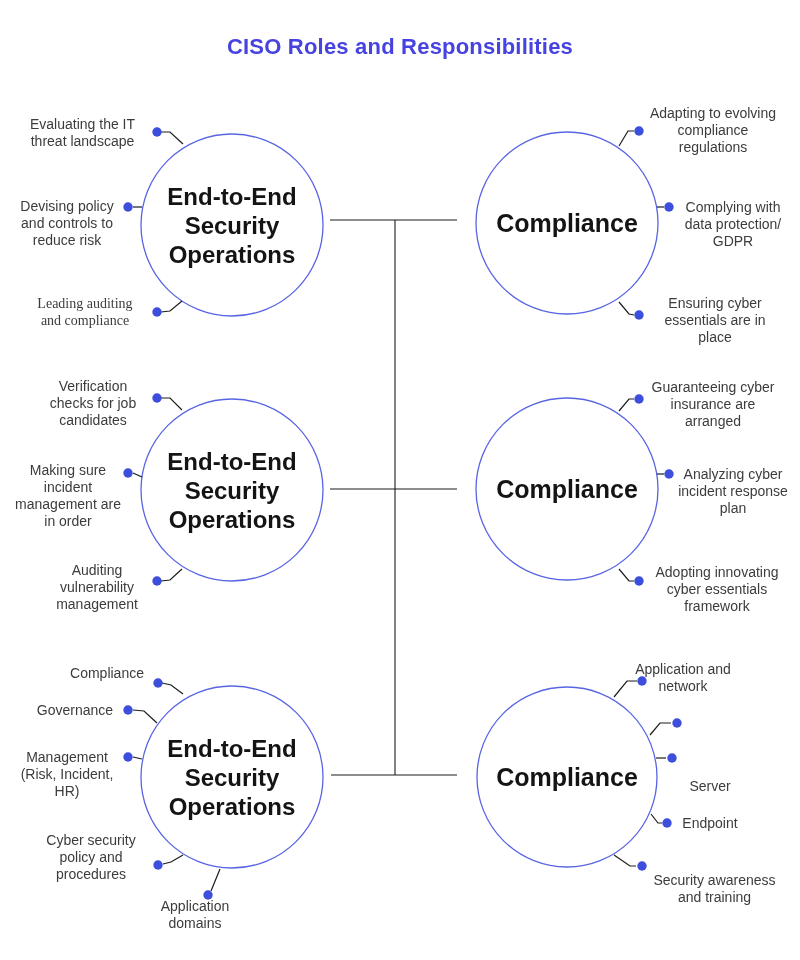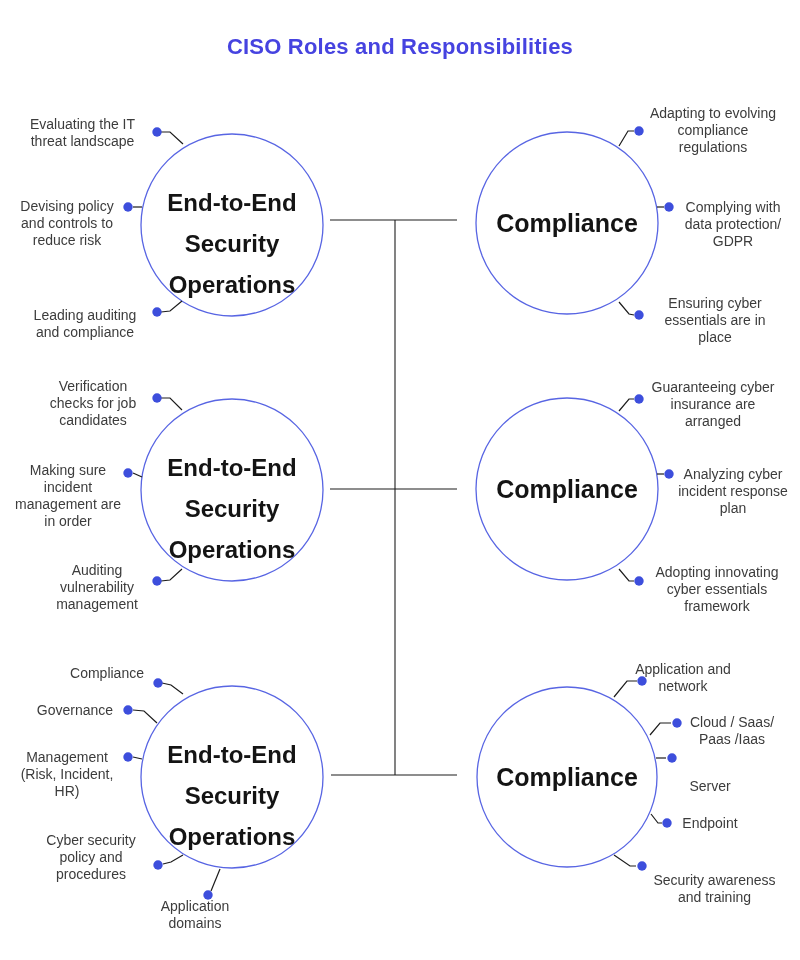--- a/index.html
+++ b/index.html
@@ -13,21 +13,21 @@
     letter-spacing:.2px;
   }
   .label{
     position:absolute;text-align:center;white-space:pre-line;
     font-size:14px;line-height:17px;color:var(--label-color,#3c3c3c);
   }
   .circle-label{
     position:absolute;width:220px;text-align:center;white-space:pre-line;
     font-weight:bold;color:var(--ink-color,#141414);
   }
-  .ops{font-size:24px;line-height:41px;}
+  .ops{font-size:24px;line-height:29px;}
   .comp{font-size:25px;line-height:30px;}
   svg.layer{position:absolute;left:0;top:0;width:800px;height:960px;}
   .node{fill:#ffffff;stroke:var(--stroke-color,#5865e3);stroke-width:1.3px;}
   .trunk{stroke:var(--line-color,#1c1c1c);stroke-width:1.1px;fill:none;}
   .conn{stroke:var(--line-color,#1c1c1c);stroke-width:1.2px;fill:none;}
   .dot{fill:var(--dot-color,#3d4edc);}
 </style>
 </head>
 <body>
 
@@ -109,21 +109,21 @@
   <div class="circle-label ops" style="left:122px;top:734px;">End-to-End
 Security
 Operations</div>
   <div class="circle-label comp" style="left:457px;top:762px;">Compliance</div>
 
   <div class="label" style="left:15px;top:116px;width:135px;">Evaluating the IT
 threat landscape</div>
   <div class="label" style="left:0px;top:198px;width:134px;">Devising policy
 and controls to
 reduce risk</div>
-  <div class="label" style="left:18px;top:307px;width:134px;">Leading auditing
+  <div class="label" style="left:18px;top:295px;width:134px;font-family:Liberation Serif, serif;">Leading auditing
 and compliance</div>
 
   <div class="label" style="left:643px;top:105px;width:140px;">Adapting to evolving
 compliance
 regulations</div>
   <div class="label" style="left:666px;top:199px;width:134px;">Complying with
 data protection/
 GDPR</div>
   <div class="label" style="left:648px;top:295px;width:134px;">Ensuring cyber
 essentials are in
@@ -156,20 +156,18 @@
 (Risk, Incident,
 HR)</div>
   <div class="label" style="left:24px;top:832px;width:134px;">Cyber security
 policy and
 procedures</div>
   <div class="label" style="left:128px;top:898px;width:134px;">Application
 domains</div>
 
   <div class="label" style="left:616px;top:661px;width:134px;">Application and
 network</div>
-  <div class="label" style="left:665px;top:714px;width:134px;">Cloud / Saas/
-Paas /Iaas</div>
   <div class="label" style="left:643px;top:778px;width:134px;">Server</div>
   <div class="label" style="left:643px;top:815px;width:134px;">Endpoint</div>
   <div class="label" style="left:642px;top:872px;width:145px;">Security awareness
 and training</div>
 
 </div>
 
 </body></html>

